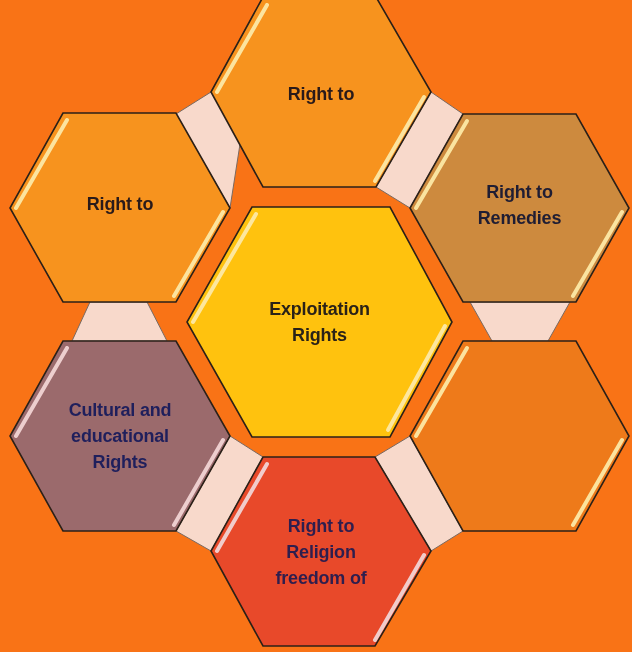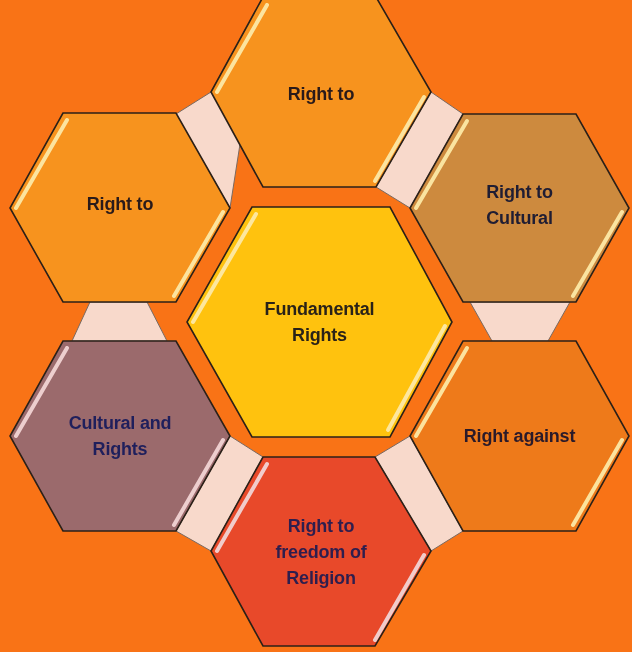--- a/index.html
+++ b/index.html
@@ -77,39 +77,39 @@
       </g>
     </g>
   </svg>
 
   <div class="hex-label" style="left:211px; top:0px; width:220px; height:187px; color:#2a1a1a;">
     <span>Right to</span>
   </div>
 
   <div class="hex-label" style="left:410px; top:114px; width:219px; height:188px; color:#1f1d33; padding-bottom:6px; box-sizing:border-box;">
     <span>Right to</span>
-    <span>Cultural</span>
+    <span>Remedies</span>
   </div>
 
   <div class="hex-label" style="left:410px; top:341px; width:219px; height:190px; color:#2a1a2a;">
-    <span>Right against</span>
   </div>
 
   <div class="hex-label" style="left:211px; top:457px; width:220px; height:189px; color:#2e1e4e;">
     <span>Right to</span>
+    <span>Religion</span>
     <span>freedom of</span>
-    <span>Religion</span>
   </div>
 
   <div class="hex-label" style="left:10px; top:341px; width:220px; height:190px; color:#1f1f5c;">
     <span>Cultural and</span>
+    <span>educational</span>
     <span>Rights</span>
   </div>
 
   <div class="hex-label" style="left:10px; top:113px; width:220px; height:189px; color:#2a1a1a; padding-bottom:8px; box-sizing:border-box;">
     <span>Right to</span>
   </div>
 
   <div class="hex-label" style="left:187px; top:207px; width:265px; height:230px; color:#2a2218;">
-    <span>Fundamental</span>
+    <span>Exploitation</span>
     <span>Rights</span>
   </div>
 </div>
 
 </body></html>

